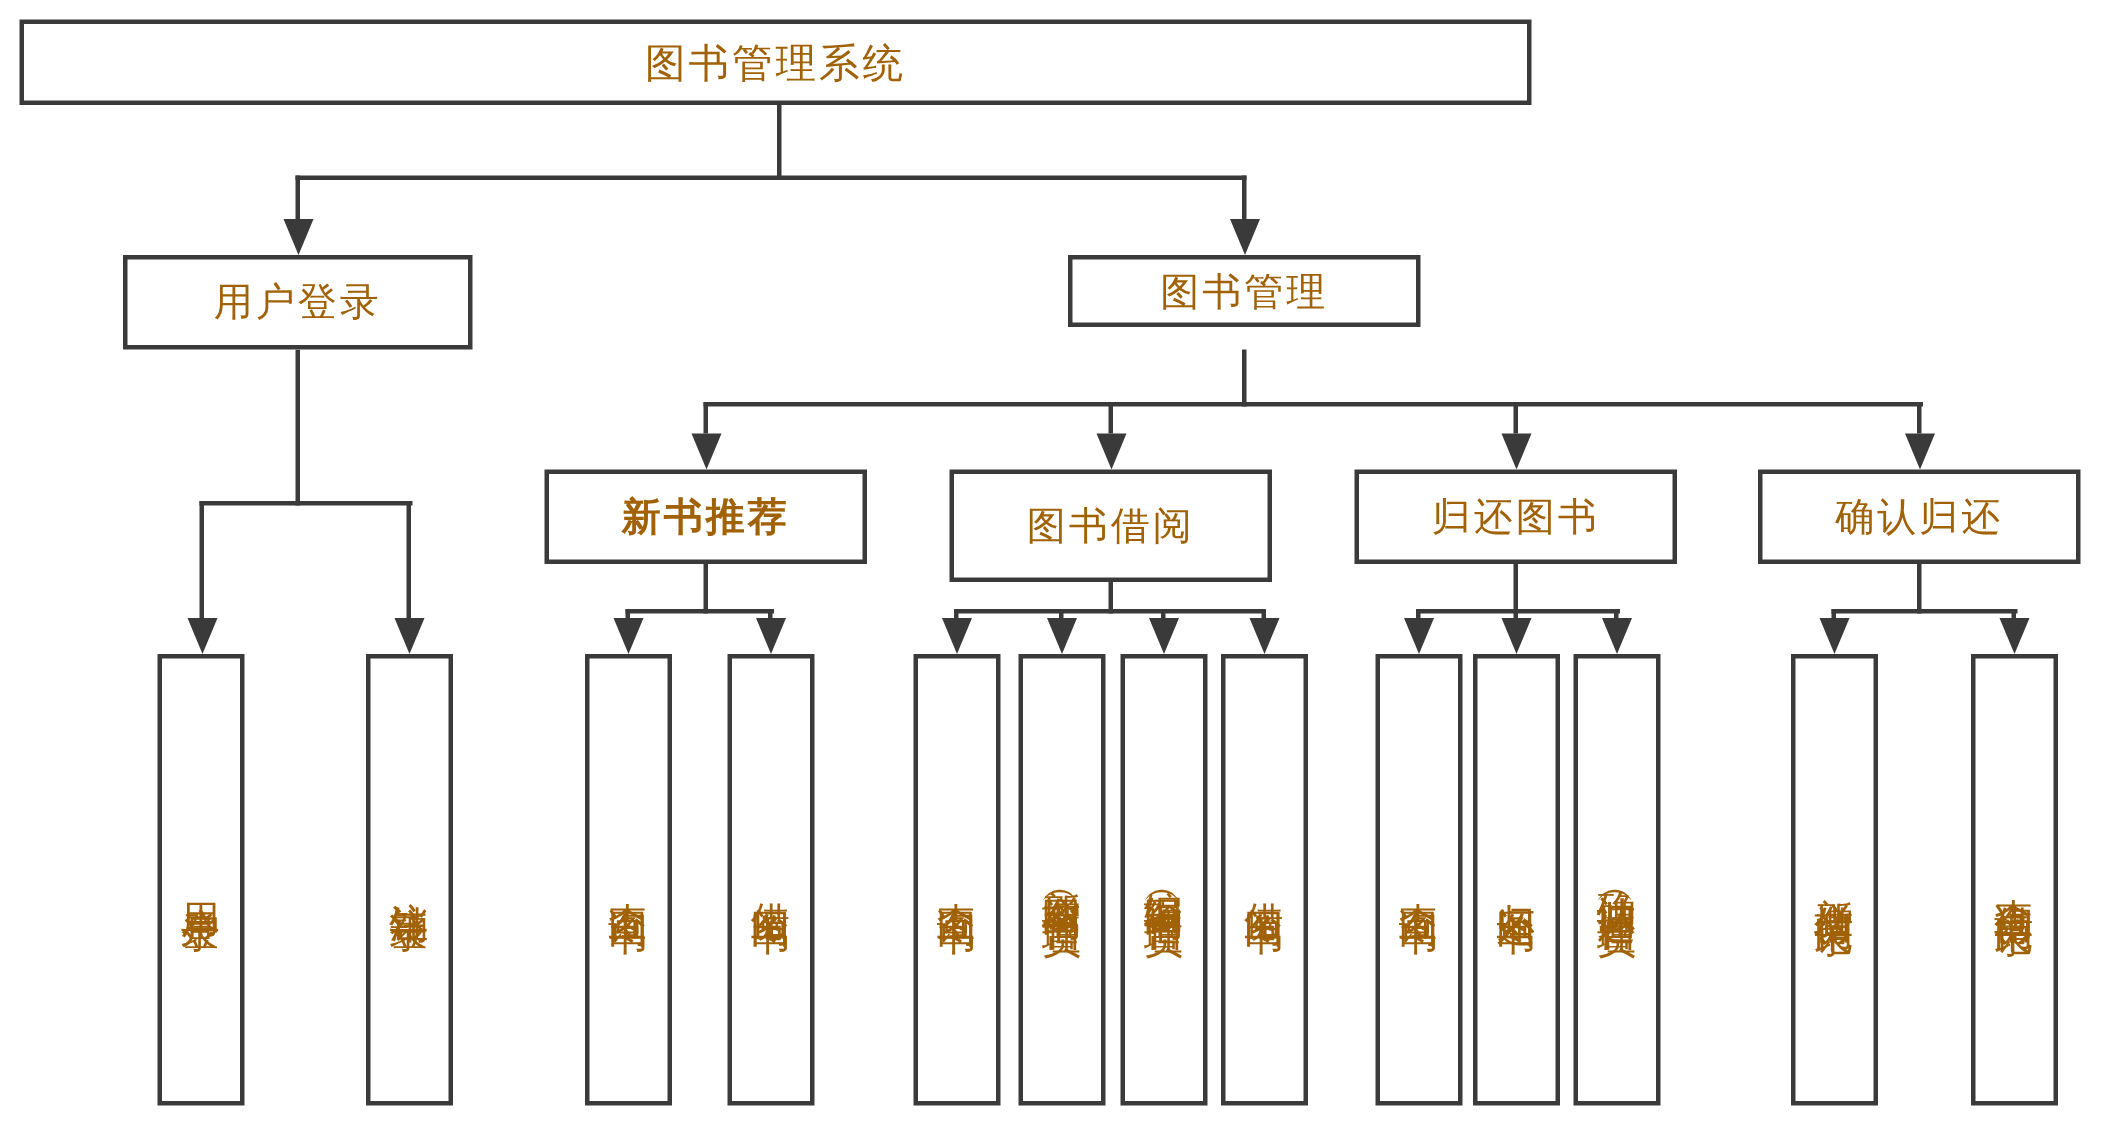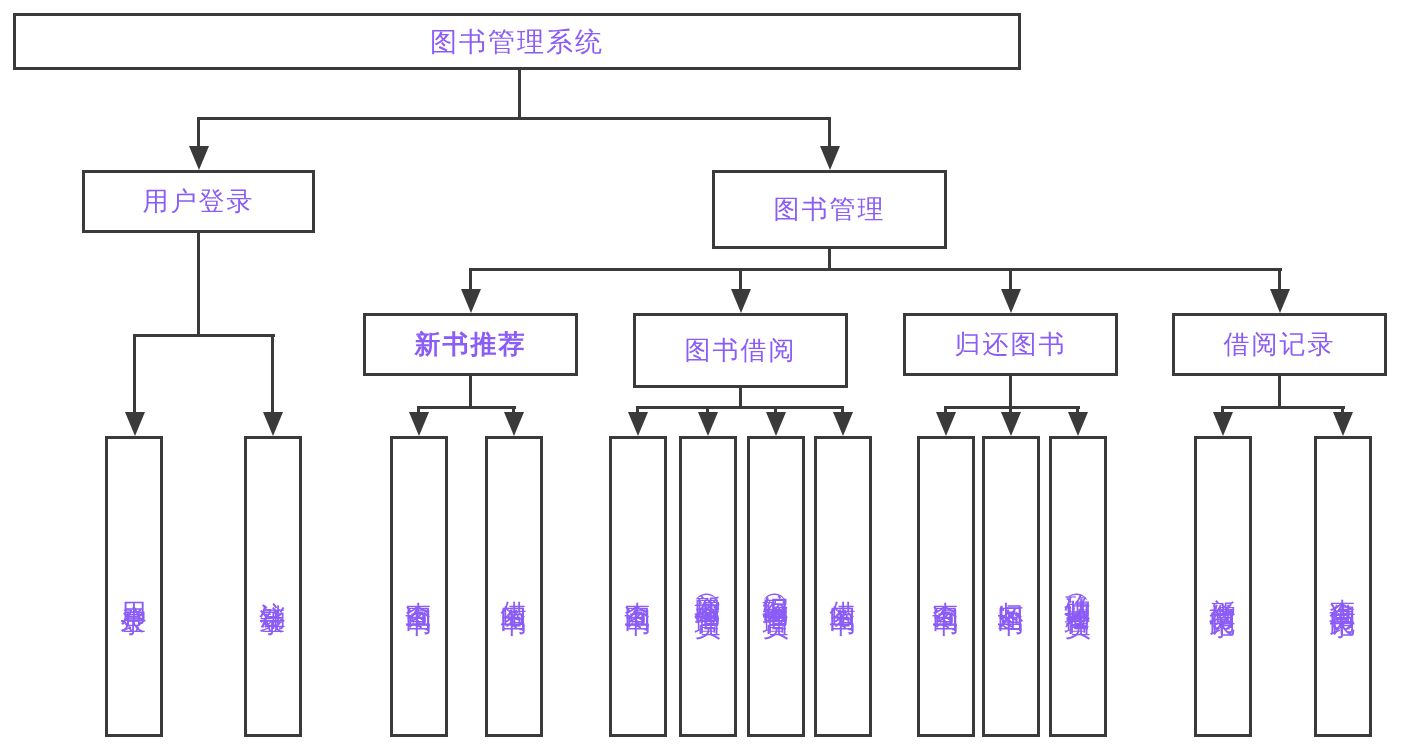--- a/index.html
+++ b/index.html
@@ -4,21 +4,21 @@
 <style>
   html,body { margin:0; padding:0; background:#ffffff; }
   .canvas {
     position:relative; width:1405px; height:747px; background:#ffffff;
     font-family:"Liberation Sans", sans-serif; color:#3c3c3c; overflow:hidden;
   }
   .node {
     position:absolute; box-sizing:border-box;
     border:3px solid #3a3a3a; background:#ffffff;
     display:flex; align-items:center; justify-content:center;
-    font-size:26px; letter-spacing:2px; color:#8b5cf6;
+    font-size:26px; letter-spacing:2px; color:#a16207;
     z-index:2; text-align:center;
   }
   .node.root { font-size:27px; }
   .node.vert {
     writing-mode:vertical-rl; text-orientation:mixed;
     letter-spacing:3px; line-height:1;
   }
   .vline { position:absolute; width:3px; background:#3a3a3a; z-index:1; }
   .hline { position:absolute; height:3px; background:#3a3a3a; z-index:1; }
   .arrow { position:absolute; width:3px; background:#3a3a3a; z-index:1; }
@@ -36,29 +36,29 @@
 </style>
 </head>
 <body>
 
 <div class="canvas">
 
   <div class="node root" style="left:13px;top:13px;width:1008px;height:57px;">图书管理系统</div>
 
   <div class="node" style="left:82px;top:170px;width:233px;height:63px;">用户登录</div>
 
-  <div class="node" style="left:712px;top:170px;width:235px;height:79px;">图书管理</div>
+  <div class="node" style="left:712px;top:170px;width:235px;height:48px;">图书管理</div>
 
   <div class="node" style="left:363px;top:313px;width:215px;height:63px;font-weight:bold;">新书推荐</div>
 
   <div class="node" style="left:633px;top:313px;width:215px;height:75px;">图书借阅</div>
 
   <div class="node" style="left:903px;top:313px;width:215px;height:63px;">归还图书</div>
 
-  <div class="node" style="left:1172px;top:313px;width:215px;height:63px;">借阅记录</div>
+  <div class="node" style="left:1172px;top:313px;width:215px;height:63px;">确认归还</div>
 
   <div class="node vert" style="left:105px;top:436px;width:58px;height:301px;">用户登录</div>
   <div class="node vert" style="left:244px;top:436px;width:58px;height:301px;">注销登录</div>
 
   <div class="node vert" style="left:390px;top:436px;width:58px;height:301px;">查询图书</div>
   <div class="node vert" style="left:485px;top:436px;width:58px;height:301px;">借阅图书</div>
 
   <div class="node vert" style="left:609px;top:436px;width:58px;height:301px;">查询图书</div>
   <div class="node vert" style="left:679px;top:436px;width:58px;height:301px;">新增图书（管理员）</div>
   <div class="node vert" style="left:747px;top:436px;width:58px;height:301px;">编辑图书（管理员）</div>

